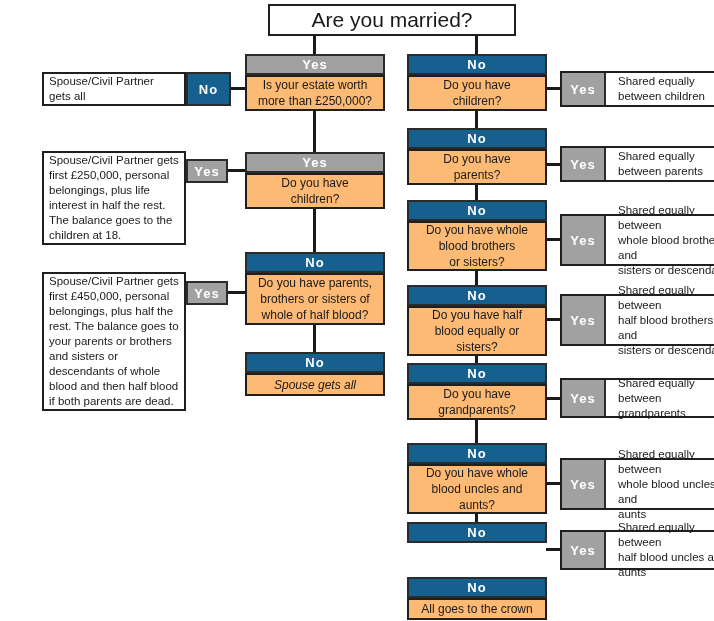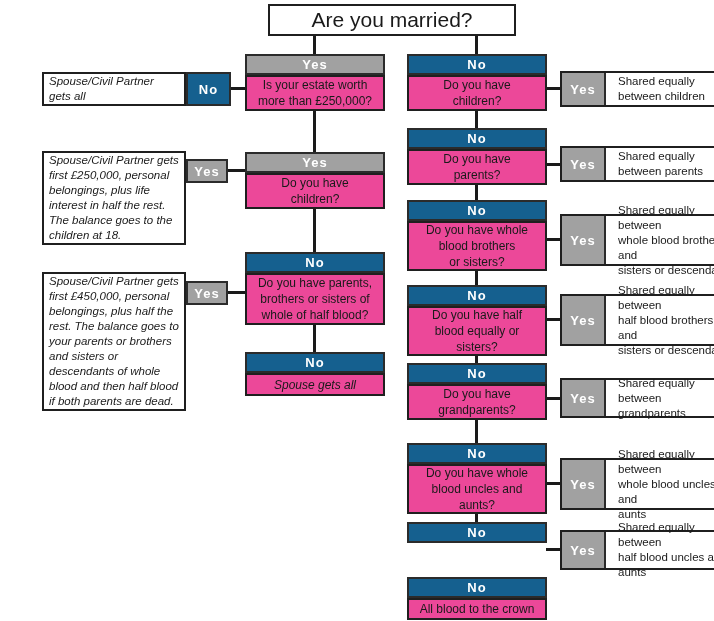--- a/index.html
+++ b/index.html
@@ -23,37 +23,37 @@
   }
   .node { position:absolute; }
   .hdr {
     height:21px; border:2px solid #2b2b2b; box-sizing:border-box;
     display:flex; align-items:center; justify-content:center;
     color:#fff; font-weight:bold; font-size:13px; letter-spacing:1px;
   }
   .hdr.gray { background:var(--gray); }
   .hdr.blue { background:var(--blue); }
   .qbody {
-    border:2px solid var(--border); box-sizing:border-box; background:#ec4899;
+    border:2px solid var(--border); box-sizing:border-box; background:#fdba74;
     display:flex; align-items:center; justify-content:center;
     text-align:center; font-size:12px; line-height:16px; white-space:pre-line;
     padding:0 2px;
   }
   .tagbox {
     position:absolute; border:2px solid #2b2b2b; box-sizing:border-box;
     display:flex; align-items:center; justify-content:center;
     color:#fff; font-weight:bold; font-size:13px; letter-spacing:1px;
   }
   .tagbox.blue { background:var(--blue); }
   .tagbox.gray { background:var(--gray); }
   .outcome {
     position:absolute; border:2px solid var(--border); box-sizing:border-box;
     background:#fff; display:flex; align-items:center;
     font-size:11.5px; line-height:15px; white-space:pre-line;
-    padding:0 5px; text-align:left;font-style:italic;
+    padding:0 5px; text-align:left;
   }
   .result {
     position:absolute; border:2px solid var(--border); box-sizing:border-box;
     background:#fff; display:flex; align-items:stretch;
   }
   .result .rtag {
     width:42px; flex:none; background:var(--gray);
     border-right:2px solid #2b2b2b;
     display:flex; align-items:center; justify-content:center;
     color:#fff; font-weight:bold; font-size:13px; letter-spacing:1px;
@@ -168,21 +168,21 @@
     <div class="hdr blue">No</div>
     <div class="qbody" style="height:50px;">Do you have whole
 blood uncles and
 aunts?</div>
   </div>
   <div class="node" style="left:368px; top:522px; width:140px;">
     <div class="hdr blue">No</div>
   </div>
   <div class="node" style="left:368px; top:577px; width:140px;">
     <div class="hdr blue">No</div>
-    <div class="qbody" style="height:22px;">All blood to the crown</div>
+    <div class="qbody" style="height:22px;">All goes to the crown</div>
   </div>
 
   <div class="result" style="left:521px; top:71px; width:189px; height:36px;">
     <div class="rtag">Yes</div>
     <div class="rtext">Shared equally
 between children</div>
   </div>
   <div class="result" style="left:521px; top:146px; width:189px; height:36px;">
     <div class="rtag">Yes</div>
     <div class="rtext">Shared equally

